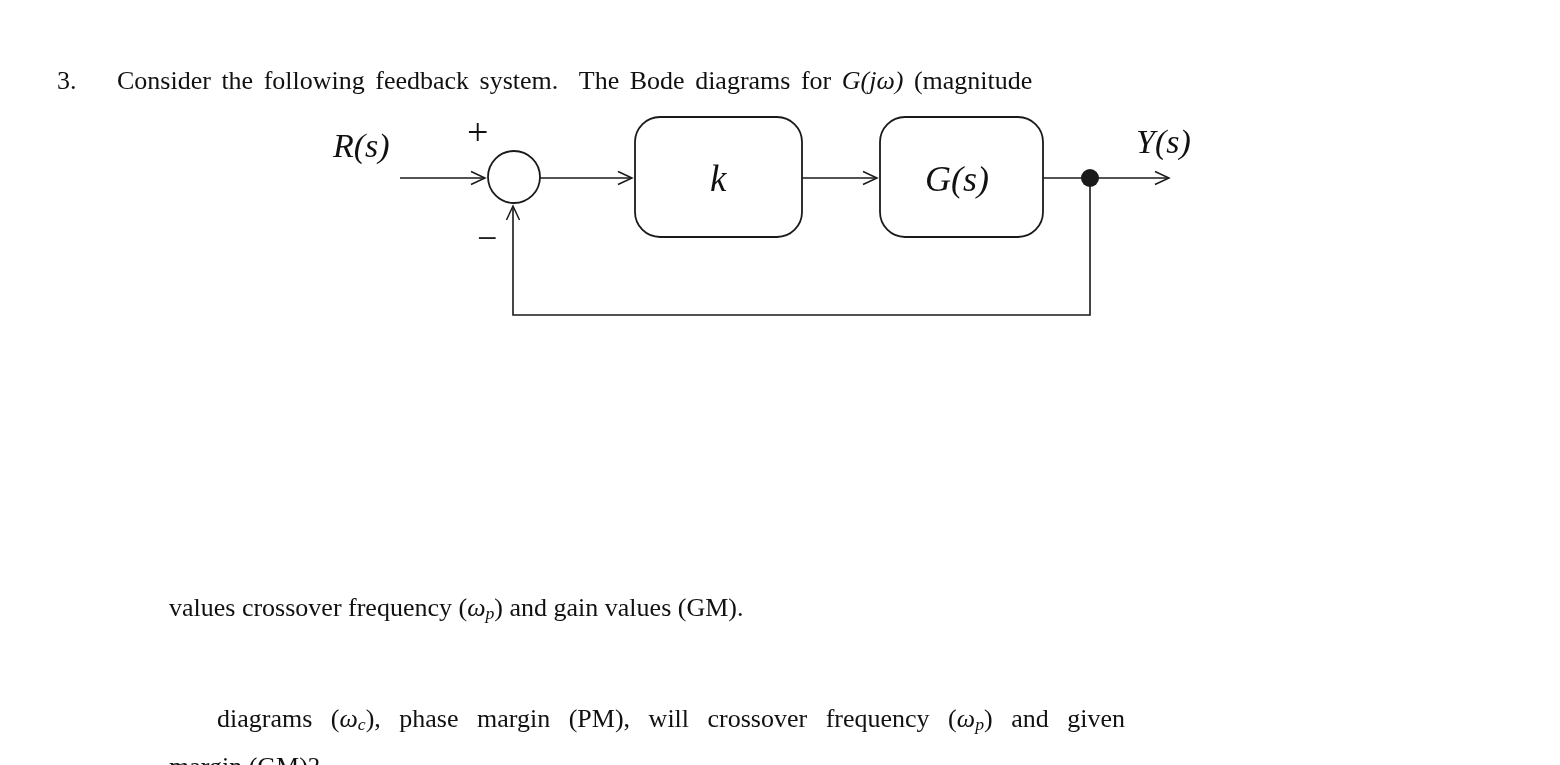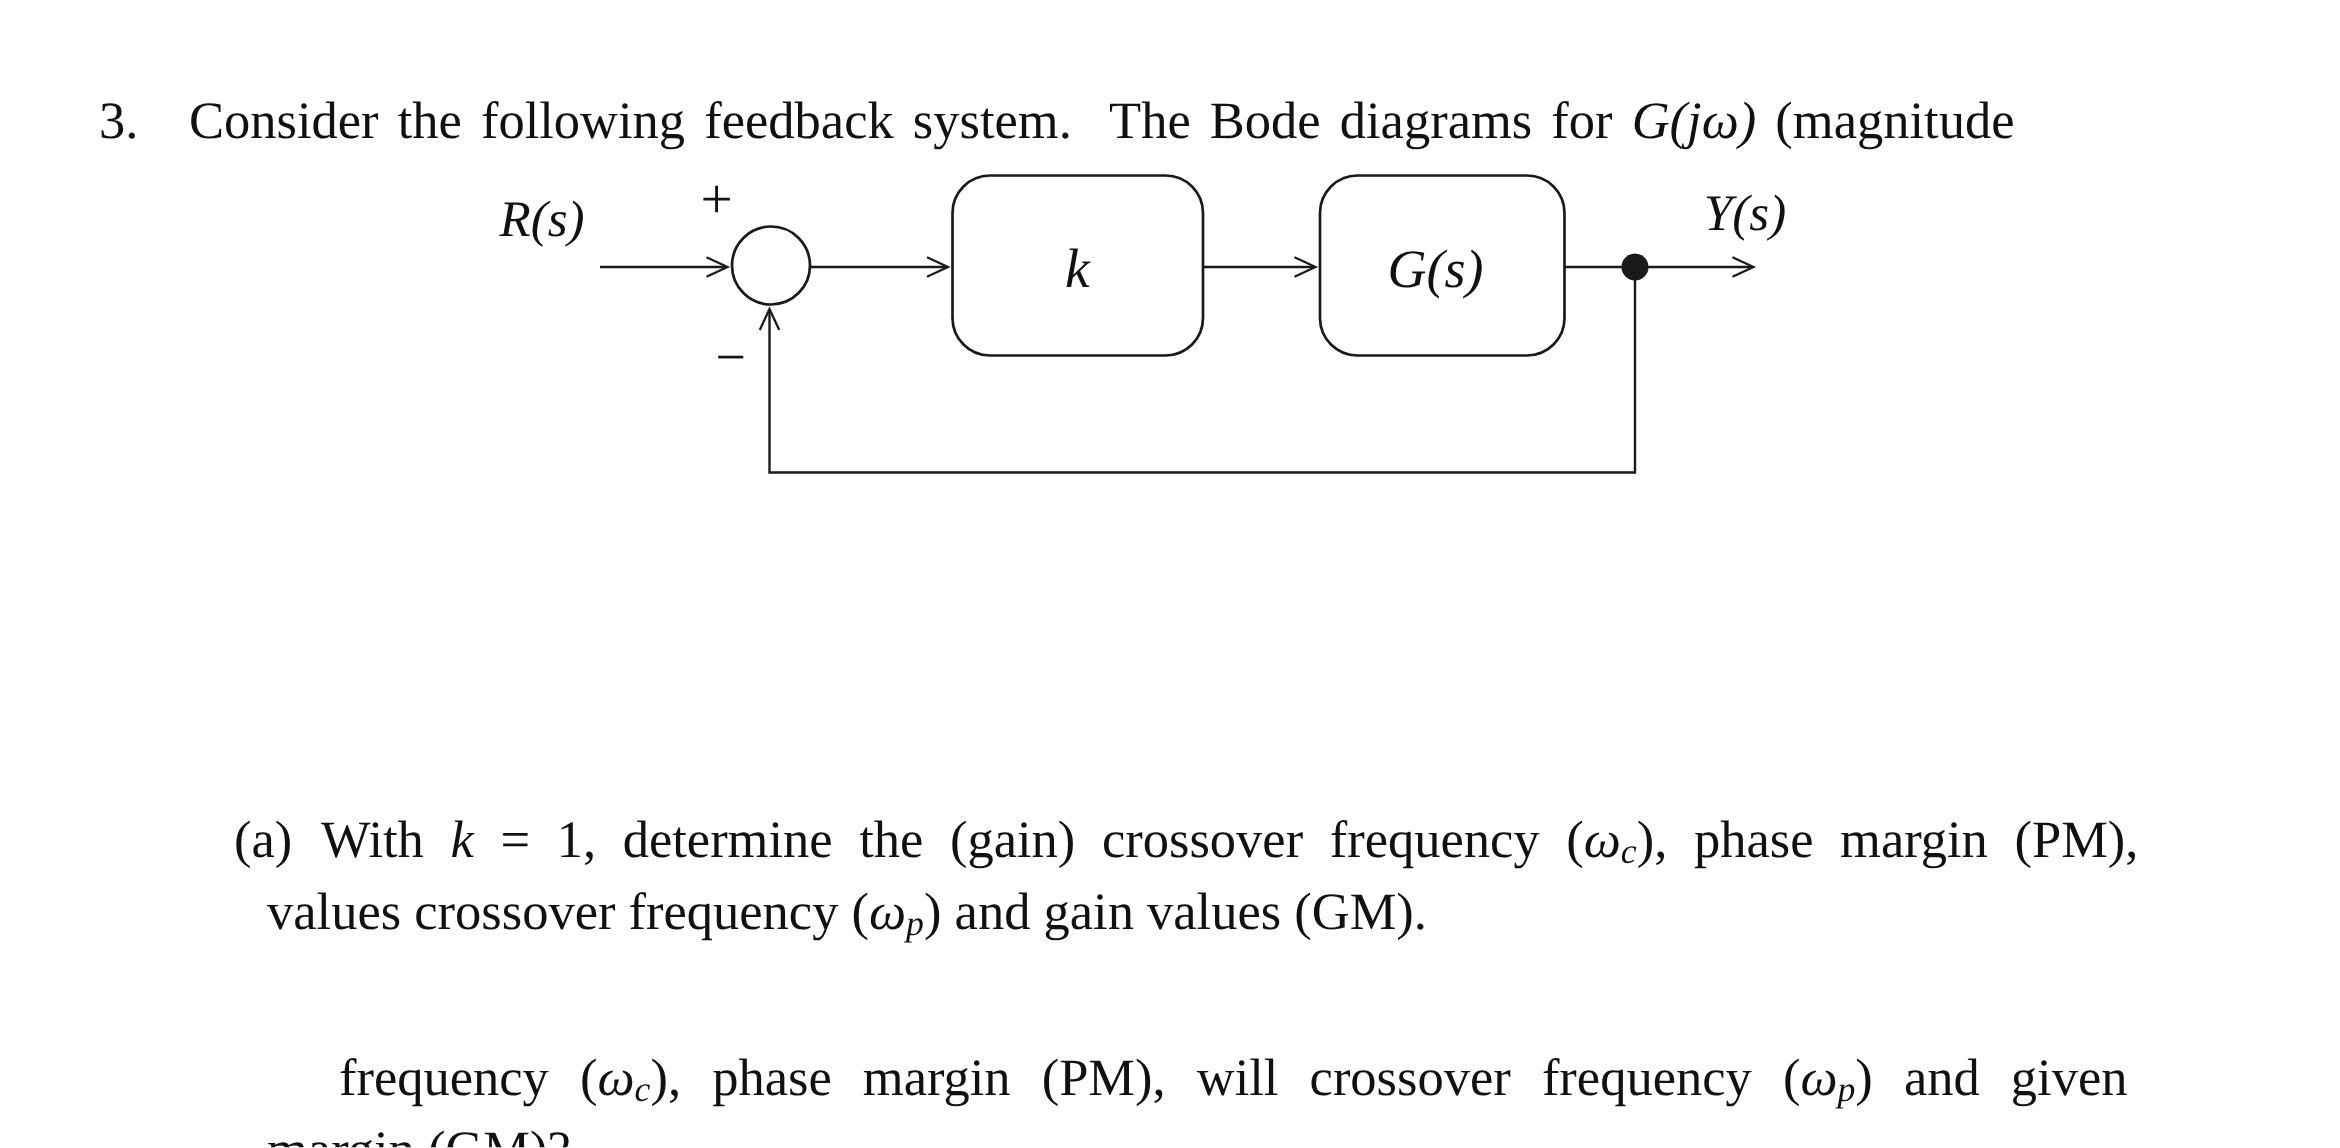--- a/index.html
+++ b/index.html
@@ -12,21 +12,21 @@
     width: 1560px;
     height: 765px;
     background: #ffffff;
     color: #111111;
     font-family: "Liberation Serif", "DejaVu Serif", serif;
     overflow: hidden;
   }
   .line {
     position: absolute;
     white-space: pre;
-    font-size: 35px;
+    font-size: 26px;
     line-height: 42px;
     color: #111111;
   }
   .num {
     display: inline-block;
     width: 60px;
   }
   .part-label {
     display: inline-block;
     width: 58px;
@@ -104,30 +104,27 @@
 
     <text class="dtext" x="333" y="62" font-size="34">R(s)</text>
     <text class="dsign" x="467" y="50" font-size="38">+</text>
     <text class="dsign" x="477" y="155" font-size="36">−</text>
     <text class="dtext" x="710" y="96" font-size="37">k</text>
     <text class="dtext" x="925" y="96" font-size="36">G(s)</text>
     <text class="dtext" x="1136" y="58" font-size="34">Y(s)</text>
   </svg>
 
 
-  <div class="line ws9" style="top:497px; left:85px;">
-    <span class="part-label">(a)</span><span>With </span><span class="ital">k</span><span> = 1, determine the (gain) crossover frequency (</span><span class="ital">ω</span><span class="msub">c</span><span>), phase margin (PM),</span>
-  </div>
 
   <div class="line" style="top:545px; left:143px;">
     <span>values crossover frequency (</span><span class="ital">ω</span><span class="msub">p</span><span>) and gain values (GM).</span>
   </div>
 
 
   <div class="line ws12" style="top:656px; left:143px;">
-    <span>frequency (</span><span class="ital">ω</span><span class="msub">c</span><span>), phase margin (PM), will crossover frequency (</span><span class="ital">ω</span><span class="msub">p</span><span>) and given</span>
+    <span>diagrams (</span><span class="ital">ω</span><span class="msub">c</span><span>), phase margin (PM), will crossover frequency (</span><span class="ital">ω</span><span class="msub">p</span><span>) and given</span>
   </div>
 
   <div class="line" style="top:704px; left:143px;">
     <span>margin (GM)?</span>
   </div>
 
 </div>
 
 </body></html>

